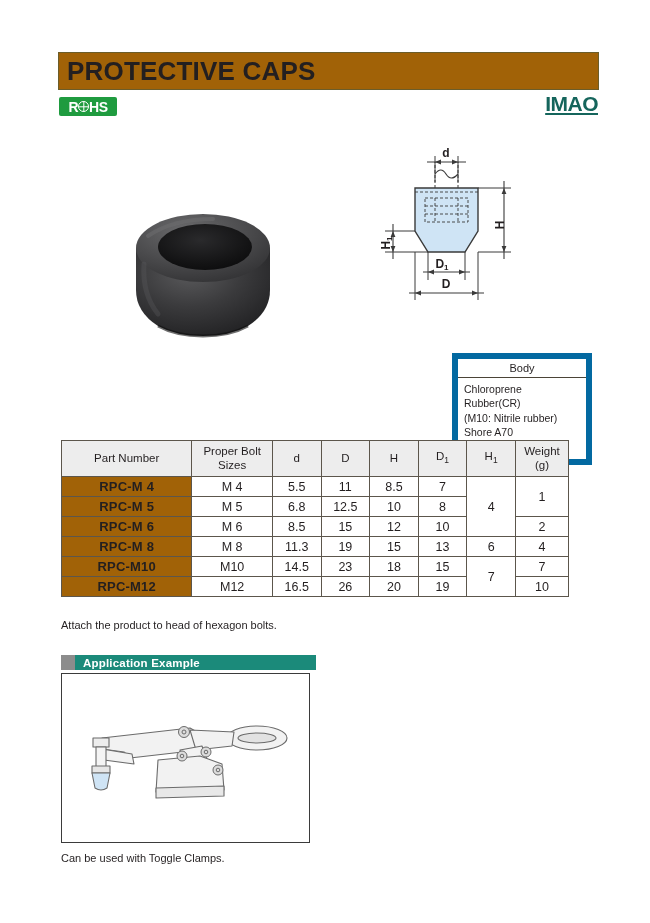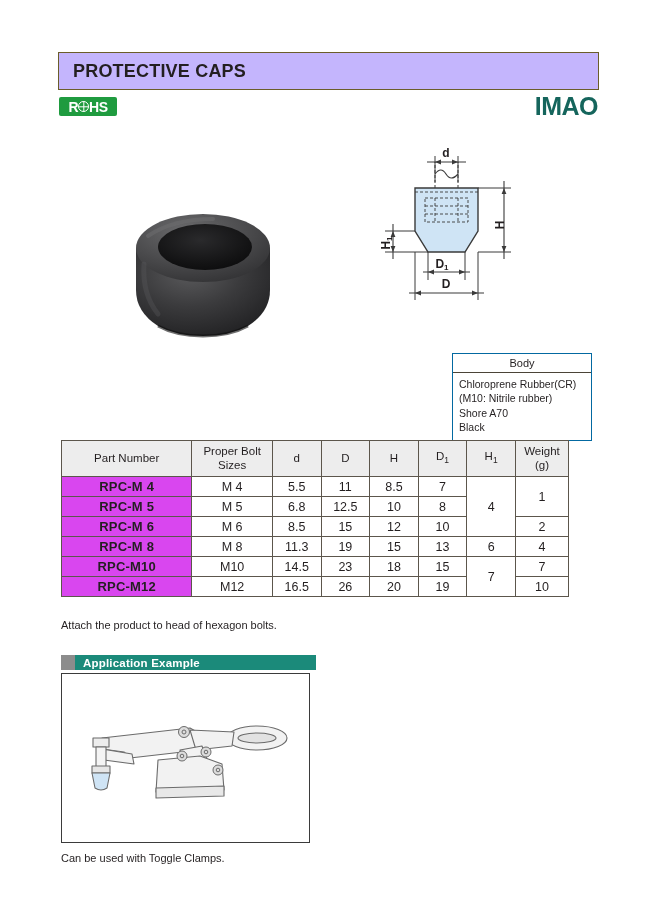--- a/index.html
+++ b/index.html
@@ -24,25 +24,25 @@
     width: 165px;
     background: #b5a14f;
     color: #ffffff;
     font-size: 27px; font-weight: bold;
     display: flex; align-items: center; justify-content: center;
     letter-spacing: 0.5px;
     border-right: 1px solid #6b5d2a;
   }
   .title-box {
     flex: 1;
-    background: #c4b5fd;
+    background: #a16207;
     color: #231f20;
-    font-size: 18px; font-weight: bold;
+    font-size: 26px; font-weight: bold;
     display: flex; align-items: center;
-    padding-left: 14px;
+    padding-left: 8px;
     letter-spacing: 0.2px;
   }
 
   
   .rohs {
     position: absolute; left: 59px; top: 97px;
     width: 58px; height: 19px;
     background: #1f9b3f;
     border-radius: 2px;
     display: flex; align-items: center; justify-content: center;
@@ -62,35 +62,36 @@
     content: ""; position: absolute; left: 50%; top: -1.4px; bottom: -1.4px;
     width: 1.4px; background: #ffffff; transform: translateX(-50%);
   }
   .rohs-globe::after {
     content: ""; position: absolute; top: 50%; left: -1.4px; right: -1.4px;
     height: 1.4px; background: #ffffff; transform: translateY(-50%);
   }
 
   .imao {
     position: absolute; right: 52px; top: 92px;
-    color: #15655c; font-size: 25px; font-weight: bold;
+    color: #15655c; font-size: 21px; font-weight: bold;
     letter-spacing: -0.5px;
+    text-decoration: underline;
   }
 
   
   .photo { position: absolute; left: 118px; top: 186px; width: 170px; height: 180px; }
 
   
   .drawing { position: absolute; left: 365px; top: 148px; width: 170px; height: 165px; }
 
   
   .matbox {
     position: absolute; left: 452px; top: 353px;
     width: 140px;
-    border: 1px solid #0369a1;
+    border: 6px solid #0369a1;
     background: #ffffff;
     font-size: 10.5px;
   }
   .matbox-head {
     text-align: center; padding: 3px 0 3px;
     border-bottom: 1px solid #4b4437;
     background: #ffffff; font-size: 11px;
   }
   .matbox-body { padding: 4px 6px 5px; line-height: 1.38; }
 
@@ -108,21 +109,21 @@
     font-weight: normal;
   }
   .spec thead th {
     background: #ededed;
     font-size: 11.5px;
     height: 36px;
     line-height: 1.15;
   }
   .spec tbody td { height: 19px; font-size: 12.5px; }
   .spec td.pn {
-    background: #d946ef;
+    background: #a16207;
     font-weight: bold;
     font-size: 13px;
     letter-spacing: 0.2px;
     margin-top: 23px;
   }
   .spec .sub { font-size: 8.5px; vertical-align: sub; }
 
   
   .secbar {
     position: absolute; height: 15px; display: flex; align-items: stretch;

